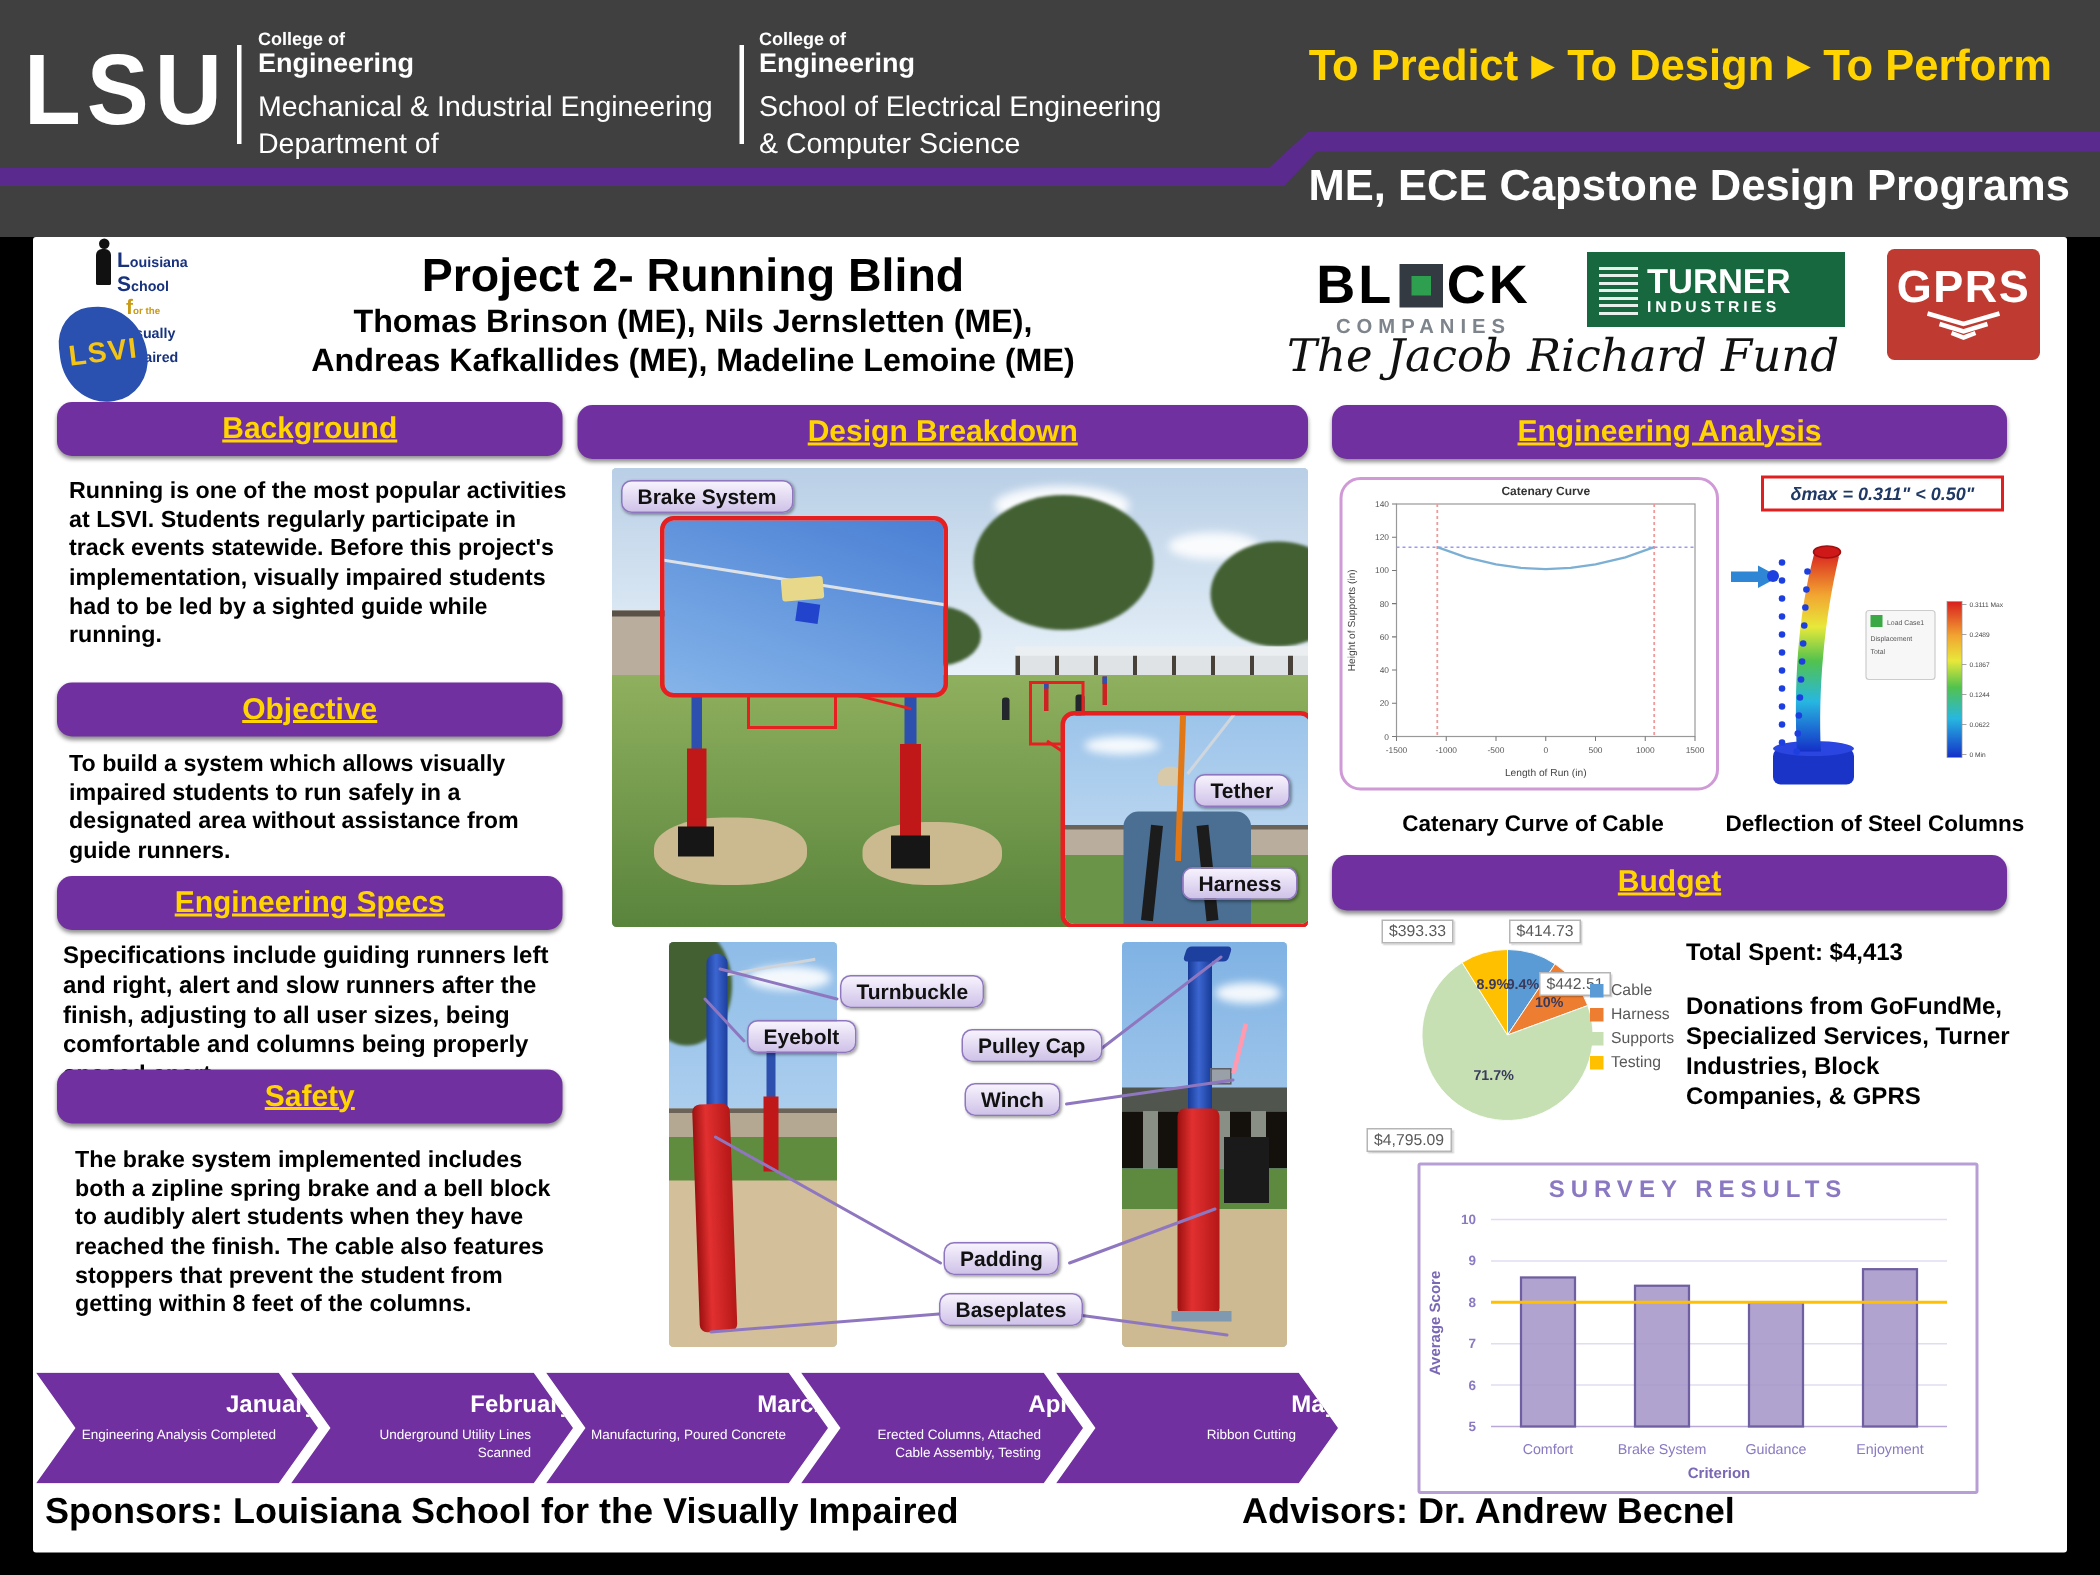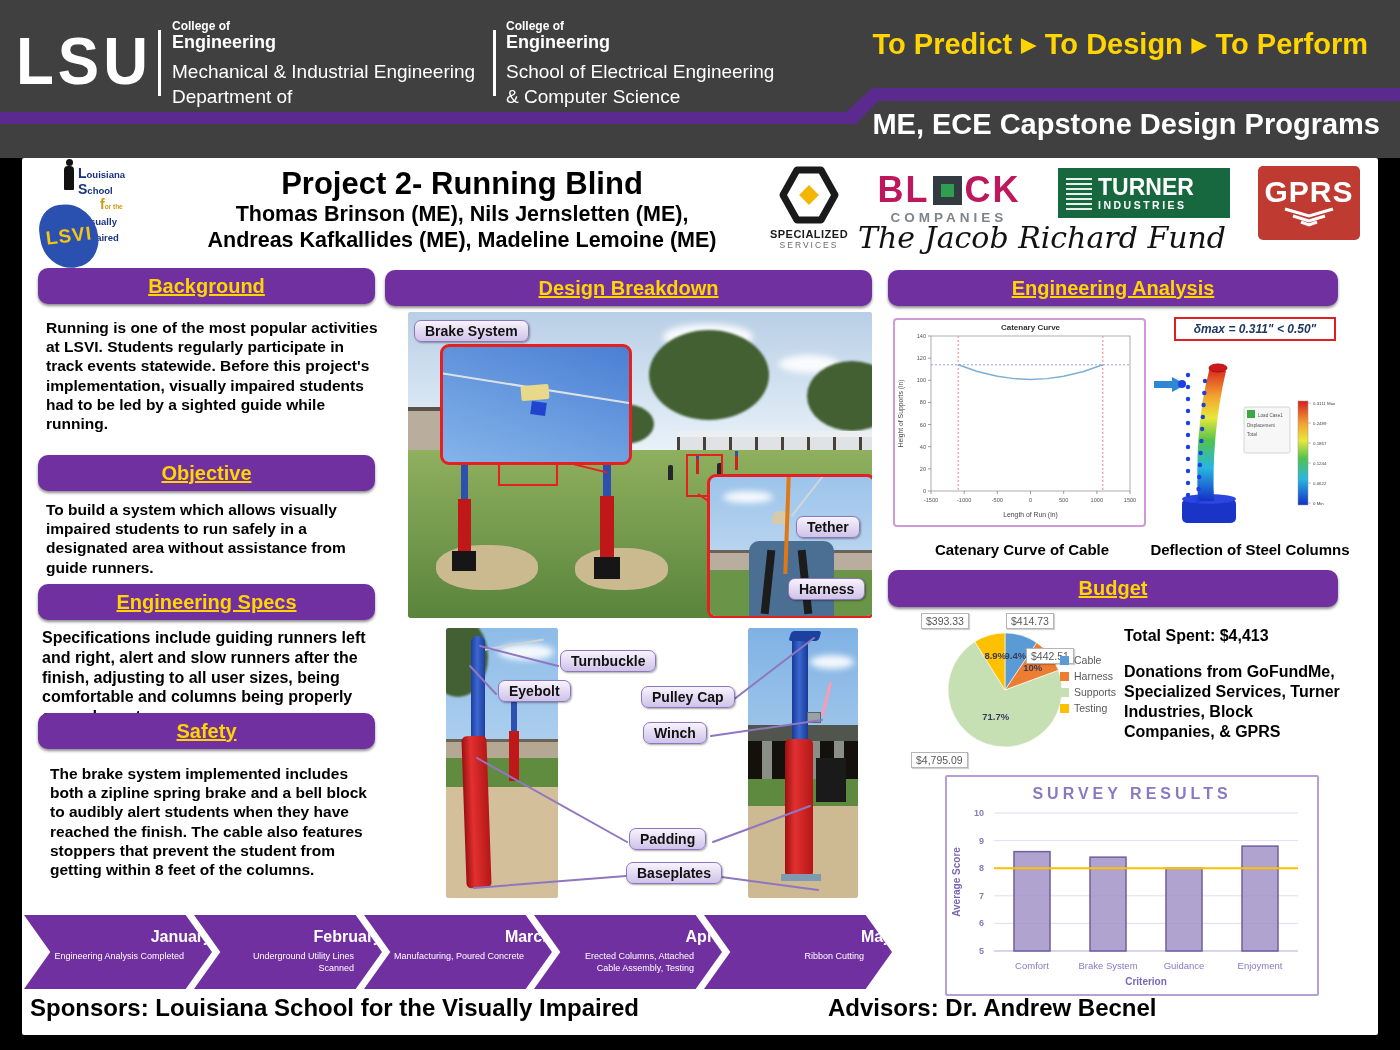--- a/index.html
+++ b/index.html
@@ -24,35 +24,35 @@
   #poster{position:absolute;left:22px;top:158px;width:1356px;height:877px;background:#fff;border-radius:2px}
   .sec-h{position:absolute;background:#7030a0;border-radius:10px;box-shadow:0 2px 3px rgba(0,0,0,.45);
          display:flex;align-items:center;justify-content:center}
   .sec-h span{color:#ffd400;font-weight:bold;font-size:20px;text-decoration:underline}
   .sec-t{position:absolute;font-weight:bold;font-size:15.5px;line-height:1.24;color:#000}
   
   .lsvi{position:absolute;left:16px;top:6px;width:108px;height:110px;background:#fff}
   .lsvi-words{position:absolute;left:40px;top:2px;color:#18327e;font-weight:bold}
   .lsvi-words div{font-size:9.5px;line-height:1.12}
   .lsvi-words div::first-letter{font-size:14px}
-  .lsvi-words .tiny{font-size:6.5px;color:#c99a16;margin-left:22px}
+  .lsvi-words .tiny{font-size:6.5px;color:#c99a16;margin-left:6px}
   .lsvi-mark{position:absolute;left:2px;top:40px;width:58px;height:64px;background:#2a50b0;
              border-radius:40% 58% 46% 54%;transform:rotate(-7deg);display:flex;align-items:center;justify-content:center}
   .lsvi-mark span{color:#f5c515;font-weight:bold;font-size:19px;letter-spacing:1px}
   .lsvi-fig{position:absolute;left:26px;top:2px;width:10px;height:24px;background:#111;border-radius:4px 4px 1px 1px}
   .lsvi-fig::before{content:"";position:absolute;left:2px;top:-7px;width:7px;height:7px;border-radius:50%;background:#111}
   .title-blk{position:absolute;left:150px;top:8px;width:580px;text-align:center}
   .title-blk .t{font-size:31px;font-weight:bold}
   .title-blk .a{font-size:21.5px;font-weight:bold;line-height:1.2}
   .spec-logo{position:absolute;left:742px;top:8px;width:90px;height:88px;text-align:center}
   .spec-logo .s1{font-size:11px;font-weight:bold;color:#1a1a1a;letter-spacing:.5px}
   .spec-logo .s2{font-size:8.5px;color:#6a6a6a;letter-spacing:2px}
   .block-logo{position:absolute;left:846px;top:14px;width:162px;text-align:center}
   .block-row{display:flex;align-items:center;justify-content:center;gap:3px}
-  .block-row .bl{font-size:36px;font-weight:900;color:#be185d;letter-spacing:2px;line-height:1}
+  .block-row .bl{font-size:36px;font-weight:900;color:#000000;letter-spacing:2px;line-height:1}
   .block-o{width:29px;height:29px;background:#343a42;display:flex;align-items:center;justify-content:center}
   .block-o i{width:13px;height:13px;background:#2e9e4f;display:block}
   .block-sub{font-size:13.5px;font-weight:bold;color:#7d848c;letter-spacing:4px;margin-top:2px}
   .turner-logo{position:absolute;left:1036px;top:10px;width:172px;height:50px;background:#17683f;
                display:flex;align-items:center;padding-left:8px;box-sizing:border-box}
   .turner-ico{width:26px;height:34px;margin-right:6px;background:
       repeating-linear-gradient(0deg,#fff 0 2px,transparent 2px 5px);opacity:.9}
   .turner-tx .t1{color:#fff;font-weight:900;font-size:23px;line-height:1}
   .turner-tx .t2{color:#fff;font-weight:bold;font-size:10.5px;letter-spacing:2.5px}
   .gprs-logo{position:absolute;left:1236px;top:8px;width:102px;height:74px;background:#bf3a30;border-radius:5px;
@@ -64,21 +64,21 @@
   .photo{position:absolute;overflow:hidden;border-radius:3px;background:#9cc}
   .label-chip{position:absolute;z-index:6;background:linear-gradient(#f7f3fd,#cfc2e8);
       border:1.5px solid #8f77c0;border-radius:7px;font-size:14px;font-weight:bold;color:#111;
       padding:2px 10px;white-space:nowrap;box-shadow:1px 1px 2px rgba(0,0,0,.35)}
   .inset{position:absolute;border:3px solid #e62020;border-radius:9px;overflow:hidden;z-index:4}
   .ln-red{position:absolute;background:#e62020;height:2px;z-index:3;transform-origin:left center}
   .ln-pur{stroke:#8f77c0;stroke-width:2;stroke-linecap:round}
   .redbox{position:absolute;border:2px solid #e62020;z-index:3}
   
   .panel-cat{position:absolute;left:871px;top:160px;width:249px;height:205px;background:#fff;
-             border:2px solid #cf9ad6;border-radius:4px}
+             border:2px solid #cf9ad6;border-radius:14px}
   .fea{position:absolute;left:1126px;top:157px;width:200px;height:224px}
   .fea-note{position:absolute;left:26px;top:2px;width:158px;height:20px;border:2px solid #e02020;
             background:#fff;color:#1f3864;font-weight:bold;font-size:12px;font-style:italic;
             display:flex;align-items:center;justify-content:center}
   .cap{position:absolute;font-weight:bold;font-size:15px;text-align:center}
   .callout{position:absolute;background:#fff;border:1px solid #b5b5b5;color:#595959;font-size:10.5px;
            padding:1px 4px;z-index:5;box-shadow:1px 1px 1px rgba(0,0,0,.18)}
   .budget-text{position:absolute;left:1102px;top:468px;width:220px;font-weight:bold;font-size:16px;line-height:1.25}
   .legend{position:absolute;left:1038px;top:496px;z-index:5}
   .legend .li{display:flex;align-items:center;margin-bottom:4px}
@@ -142,28 +142,20 @@
       <span>LSVI</span>
     </div>
   </div>
 
   <div class="title-blk">
     <div class="t">Project 2- Running Blind</div>
     <div class="a">Thomas Brinson (ME), Nils Jernsletten (ME),</div>
     <div class="a">Andreas Kafkallides (ME), Madeline Lemoine (ME)</div>
   </div>
 
-  <div class="spec-logo">
-    <svg width="64" height="58" viewBox="0 0 64 58">
-      <path d="M20,4 L44,4 L58,29 L44,54 L20,54 L6,29 Z" fill="none" stroke="#1a1a1a" stroke-width="7" stroke-linejoin="round"></path>
-      <rect x="25" y="22" width="14" height="14" transform="rotate(45 32 29)" fill="#f2b705"></rect>
-    </svg>
-    <div class="s1">SPECIALIZED</div>
-    <div class="s2">SERVICES</div>
-  </div>
 
   <div class="block-logo">
     <div class="block-row">
       <span class="bl">BL</span>
       <span class="block-o">
           <i></i>
         </span>
       <span class="bl">CK</span>
     </div>
     <div class="block-sub">COMPANIES</div>

